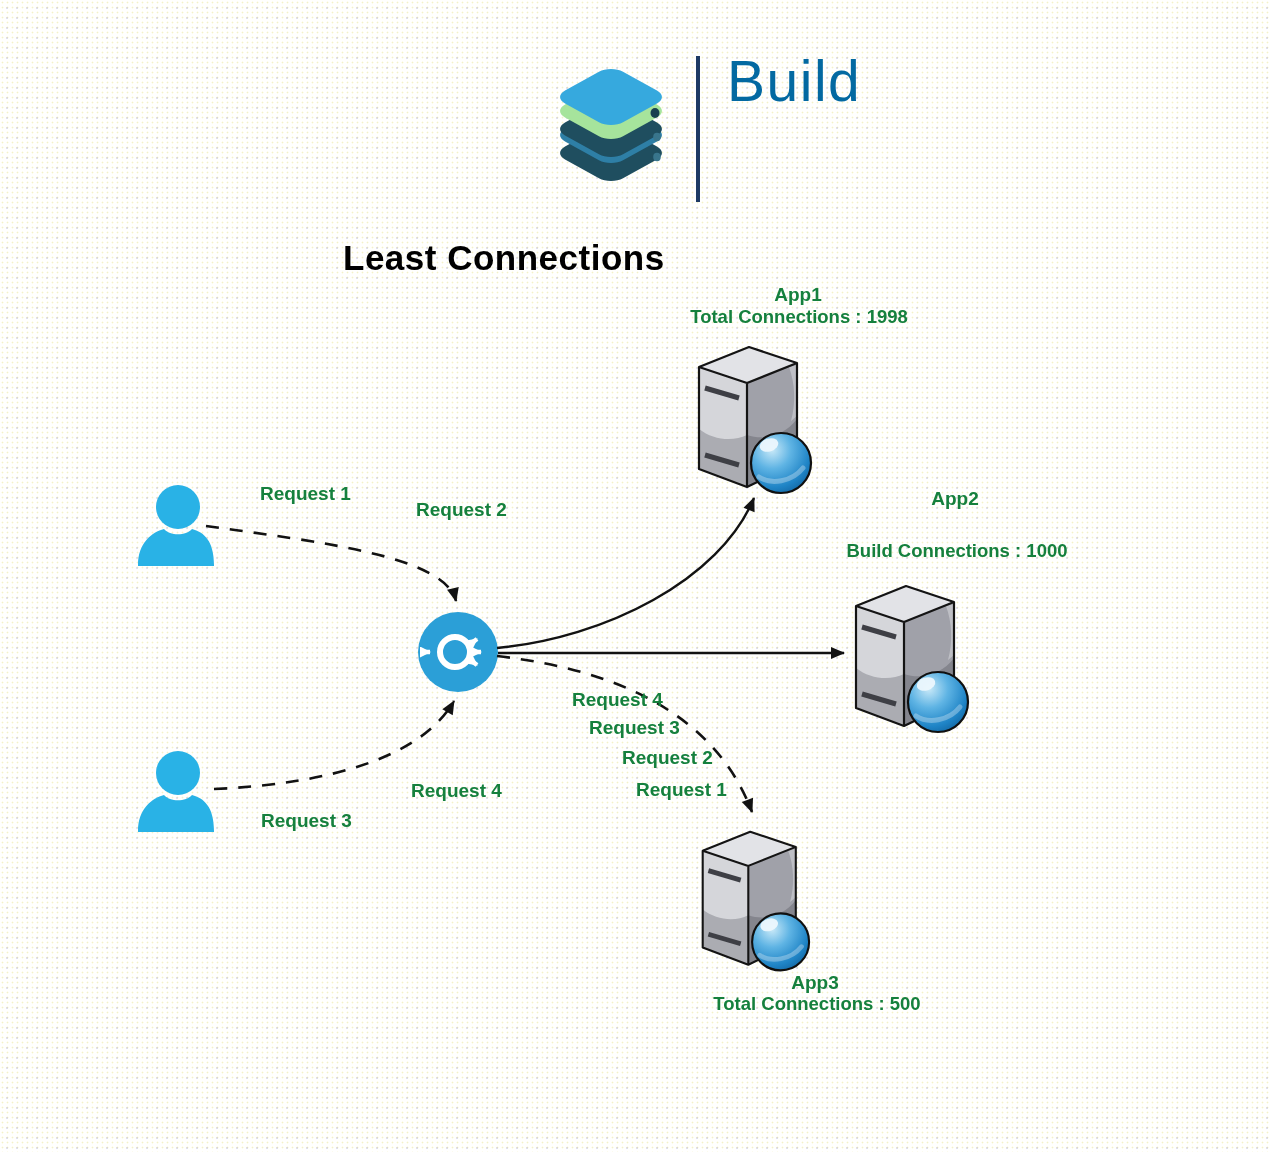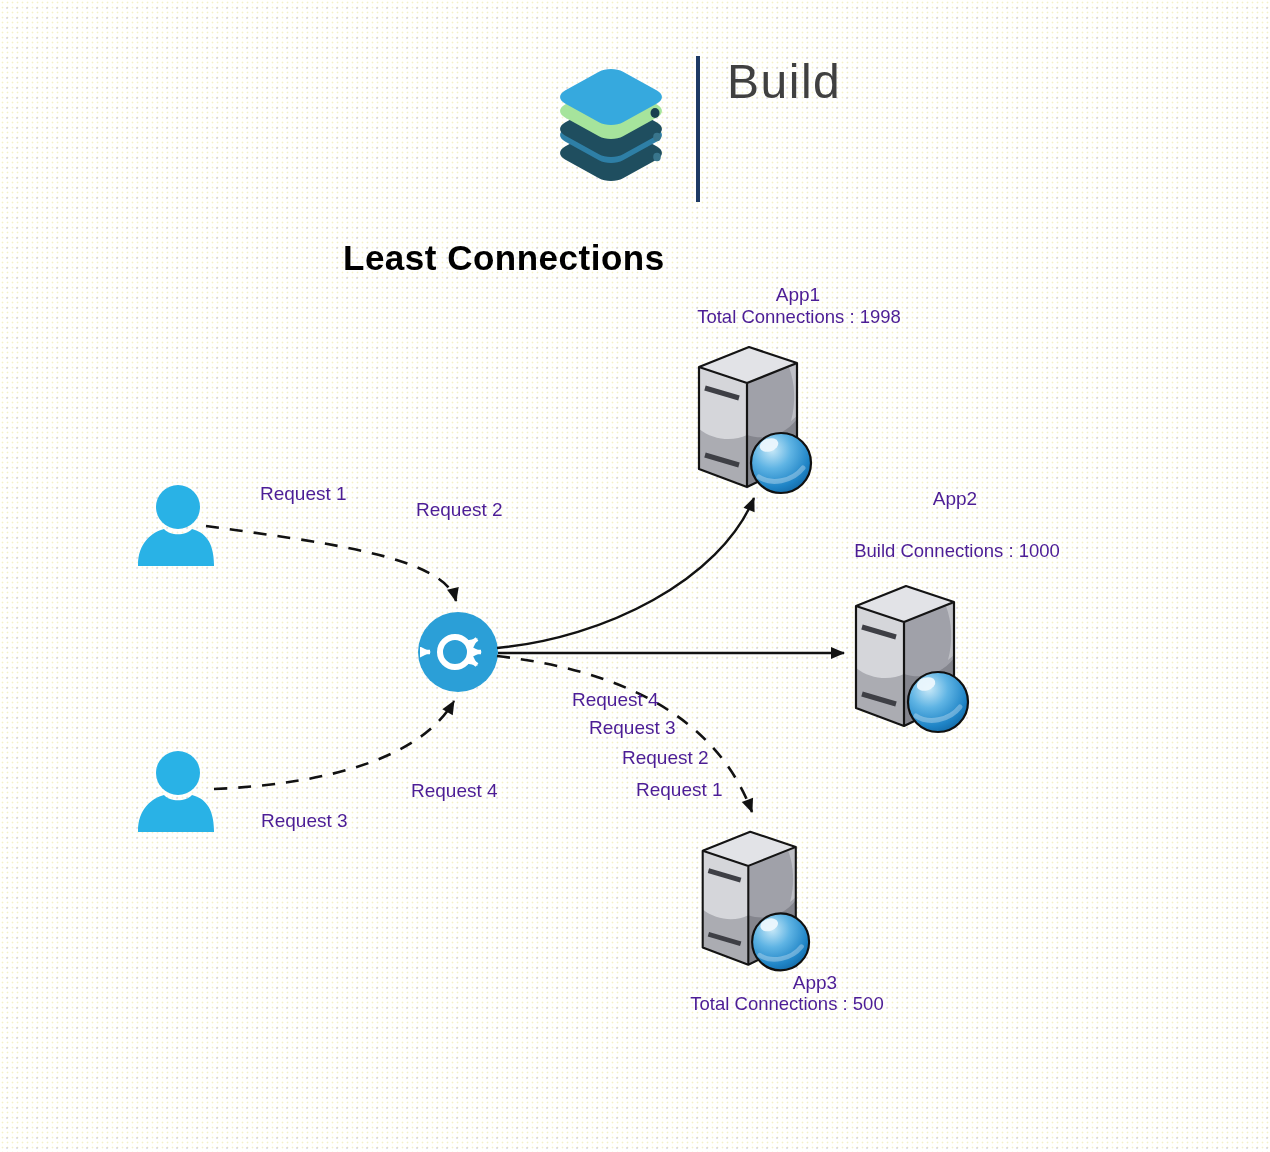--- a/index.html
+++ b/index.html
@@ -8,28 +8,28 @@
     font-family:"Liberation Sans","DejaVu Sans",sans-serif;
     background-color:#FFFFFE;
     background-image:
       radial-gradient(circle, rgba(228,222,120,.40) .8px, transparent 1.1px),
       radial-gradient(circle, rgba(168,168,238,.38) .8px, transparent 1.1px);
     background-size:5px 5px,10px 10px;
     background-position:0 0,2px 3px;
   }
   .canvas{position:relative;width:1270px;height:1152px;}
   svg.layer{position:absolute;left:0;top:0;}
-  .lbl{position:absolute;font-weight:normal;color:#4c1d95;white-space:nowrap;line-height:1.15;}
+  .lbl{position:absolute;font-weight:bold;color:#15803d;white-space:nowrap;line-height:1.15;}
   .lbl.center{transform:translateX(-50%);}
   .f19{font-size:19px;}
   .f18{font-size:18.5px;}
   .brand{
     position:absolute;left:727px;top:50px;
-    font-size:48px;line-height:63px;letter-spacing:1.5px;
-    color:#404040;font-weight:500;
+    font-size:57px;line-height:63px;letter-spacing:1.5px;
+    color:#0369a1;font-weight:500;
   }
   .page-title{
     position:absolute;left:343px;top:238px;
     font-size:35px;font-weight:bold;color:#000000;letter-spacing:.5px;
   }
 </style>
 </head>
 <body>
 
 <div class="canvas">
@@ -122,21 +122,21 @@
 
   <div class="page-title">Least Connections</div>
 
   <div class="lbl center f19" style="left:798px;top:284px">App1</div>
   <div class="lbl center f18" style="left:799px;top:306px">Total Connections : 1998</div>
 
   <div class="lbl center f19" style="left:955px;top:488px">App2</div>
   <div class="lbl center f18" style="left:957px;top:540px">Build Connections : 1000</div>
 
   <div class="lbl center f19" style="left:815px;top:972px">App3</div>
-  <div class="lbl center f18" style="left:787px;top:993px">Total Connections : 500</div>
+  <div class="lbl center f18" style="left:817px;top:993px">Total Connections : 500</div>
 
   <div class="lbl f19" style="left:260px;top:483px">Request 1</div>
   <div class="lbl f19" style="left:416px;top:499px">Request 2</div>
 
   <div class="lbl f19" style="left:411px;top:780px">Request 4</div>
   <div class="lbl f19" style="left:261px;top:810px">Request 3</div>
 
   <div class="lbl f19" style="left:572px;top:689px">Request 4</div>
   <div class="lbl f19" style="left:589px;top:717px">Request 3</div>
   <div class="lbl f19" style="left:622px;top:747px">Request 2</div>

